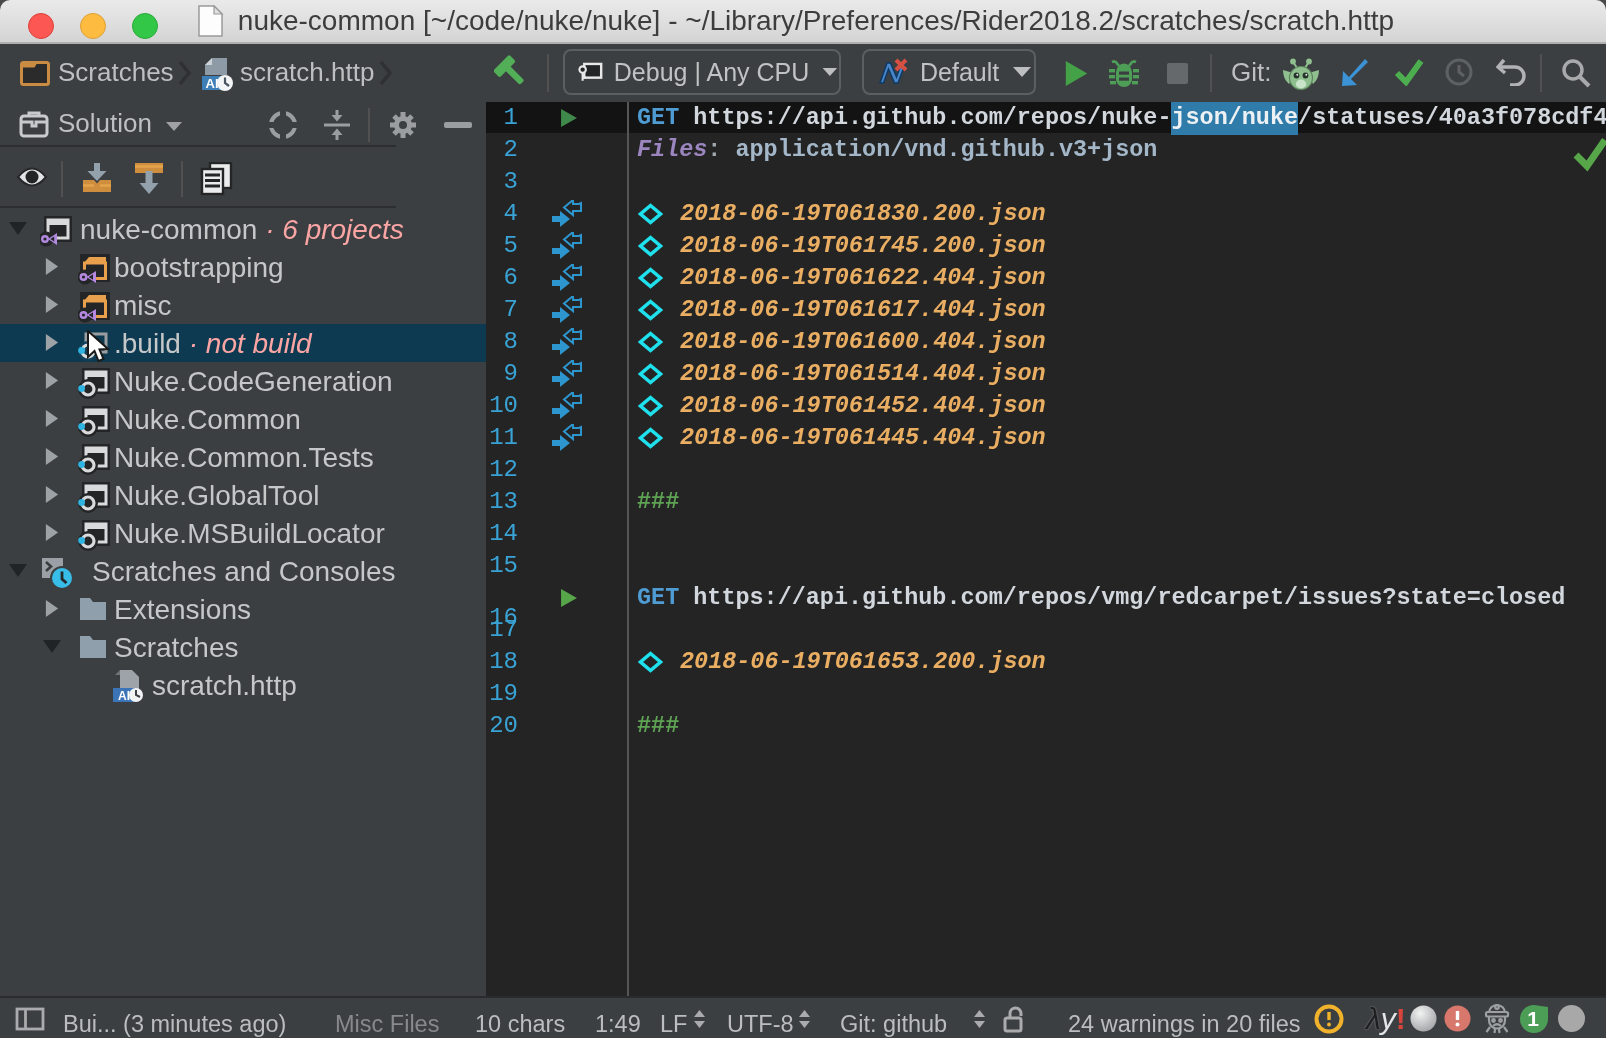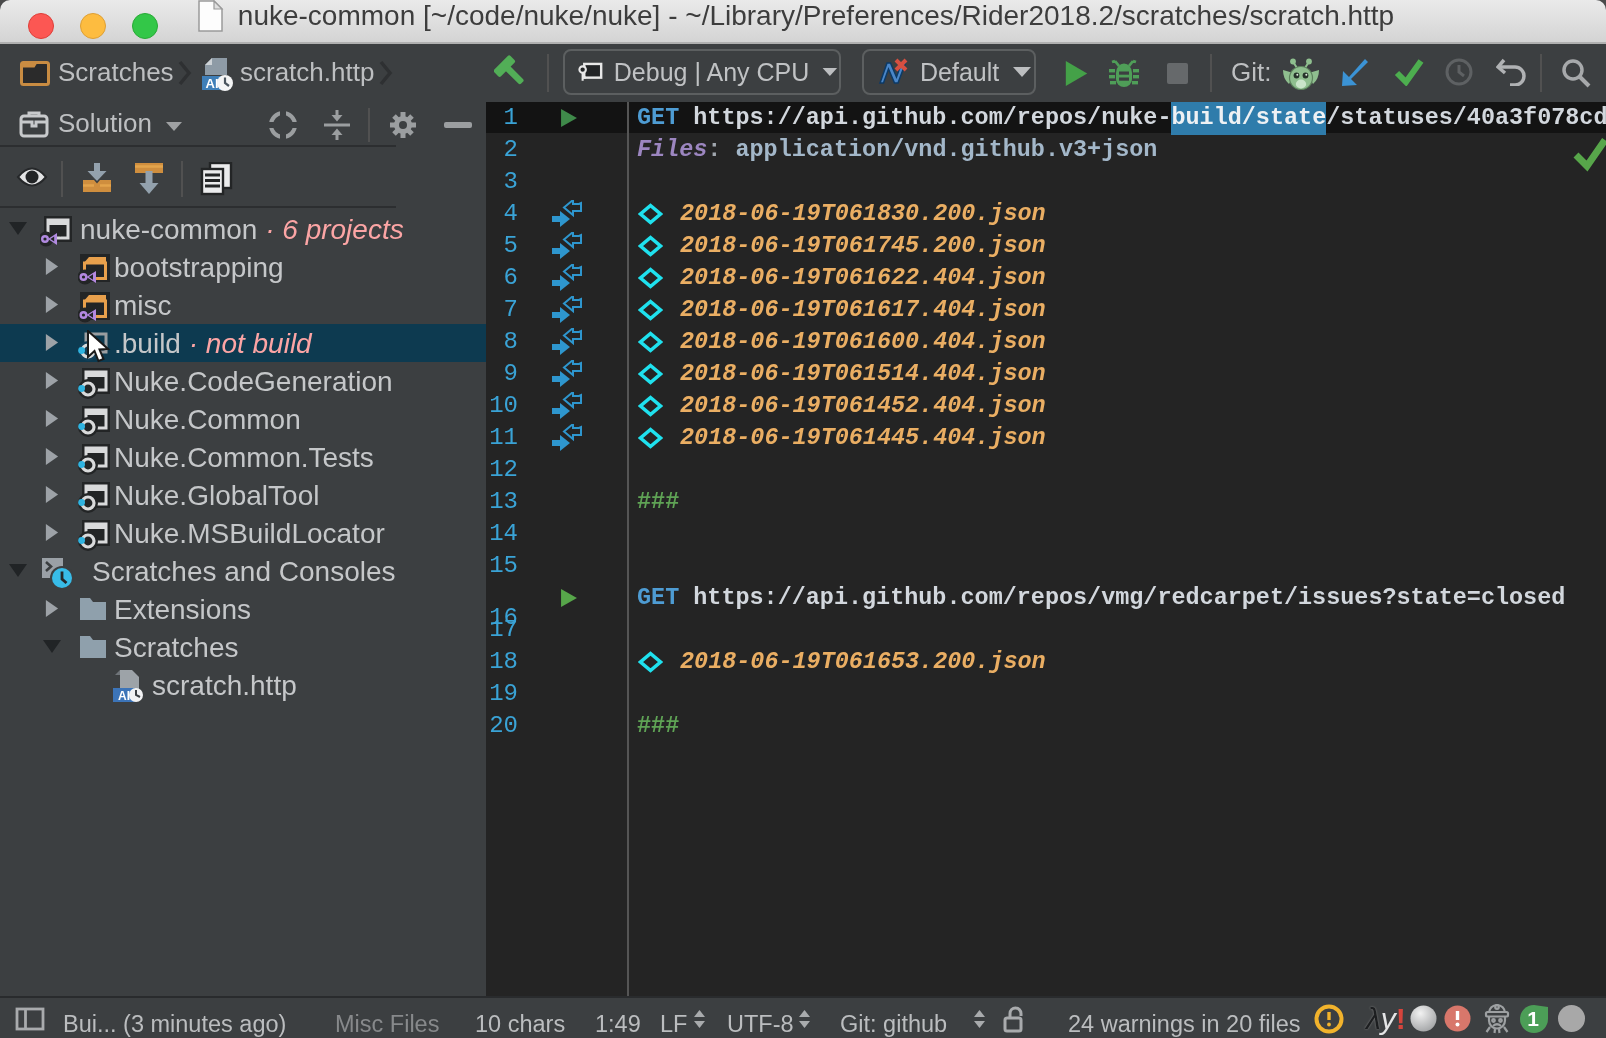--- a/index.html
+++ b/index.html
@@ -4,21 +4,21 @@
 <style>
   * { margin:0; padding:0; box-sizing:border-box; }
   html,body { background:#4a4a4a; width:1606px; height:1038px; overflow:hidden; }
   body { font-family:"Liberation Sans", sans-serif; }
   .abs { position:absolute; }
   #win { position:relative; width:1606px; height:1038px; background:#3c3f41; border-radius:10px 10px 0 0; overflow:hidden; }
   
   #titlebar { position:absolute; left:0; top:0; width:1606px; height:44px;
     background:linear-gradient(#eaeaea, #d4d4d4); border-bottom:2px solid #b0b0b0; }
   .tl { position:absolute; top:13px; width:26px; height:26px; border-radius:50%; }
-  #title-text { position:absolute; left:0; top:0; width:100%; height:42px; display:flex; justify-content:center; padding-right:15px;
+  #title-text { position:absolute; left:0; top:0; width:100%; height:42px; display:flex; align-items:center; justify-content:center; padding-right:15px;
     color:#3d3d3d; font-size:28px; letter-spacing:0px; }
   
   #toolbar { position:absolute; left:0; top:44px; width:1606px; height:58px; background:#3c3f41; }
   .tbtext { color:#bdbfc1; font-size:26px; }
   .vsep { position:absolute; top:10px; width:2px; height:38px; background:#515151; }
   .combo { position:absolute; top:5px; height:46px; border:2px solid #5c5f60; border-radius:8px;
      display:flex; align-items:center; color:#c0c2c4; font-size:25px; white-space:nowrap; }
   
   #leftpanel { position:absolute; left:0; top:102px; width:396px; height:894px; background:#3c3f41; }
   #lp-head { position:absolute; left:0; top:0; width:100%; height:45px; border-bottom:2px solid #2c2e30; }
@@ -496,21 +496,21 @@
         <svg class="abs" style="left:65px; top:290px;" width="32" height="28" viewBox="0 0 32 28">
 <path d="M1 16 h8 v-5 l10 8 -10 8 v-5 h-8 z" fill="#2e96ce"></path>
 <path d="M30 3 v8 h-8 v4 l-9 -7.5 9 -7.5 v4 h6 z" fill="none" stroke="#2e96ce" stroke-width="2"></path>
 </svg>
         <svg class="abs" style="left:65px; top:322px;" width="32" height="28" viewBox="0 0 32 28">
 <path d="M1 16 h8 v-5 l10 8 -10 8 v-5 h-8 z" fill="#2e96ce"></path>
 <path d="M30 3 v8 h-8 v4 l-9 -7.5 9 -7.5 v4 h6 z" fill="none" stroke="#2e96ce" stroke-width="2"></path>
 </svg>
       </div>
     <div id="code">
-        <div class="cline" style="left:151px; top:0px;"><span class="kw">GET</span> https://api.github.com/repos/nuke-<span class="sel">build/state</span>/statuses/40a3f078cdf44d9</div>
+        <div class="cline" style="left:151px; top:0px;"><span class="kw">GET</span> https://api.github.com/repos/nuke-<span class="sel">json/nuke</span>/statuses/40a3f078cdf44d9</div>
         <div class="cline" style="left:151px; top:32px;"><span class="hdr">Files</span><span style="color:#a1a7ae">:</span> <span class="hval">application/vnd.github.v3+json</span></div>
         <svg class="abs" style="left:152px; top:101px;" width="25" height="22" viewBox="0 0 25 22">
           <path d="M12.5 2.5 L22.5 11 12.5 19.5 2.5 11 z" fill="none" stroke="#1fe1ee" stroke-width="3.6"></path>
         </svg>
         <div class="cline" style="left:194px; top:96px;"><span class="jfile">2018-06-19T061830.200.json</span></div>
         <svg class="abs" style="left:152px; top:133px;" width="25" height="22" viewBox="0 0 25 22">
           <path d="M12.5 2.5 L22.5 11 12.5 19.5 2.5 11 z" fill="none" stroke="#1fe1ee" stroke-width="3.6"></path>
         </svg>
         <div class="cline" style="left:194px; top:128px;"><span class="jfile">2018-06-19T061745.200.json</span></div>
         <svg class="abs" style="left:152px; top:165px;" width="25" height="22" viewBox="0 0 25 22">

